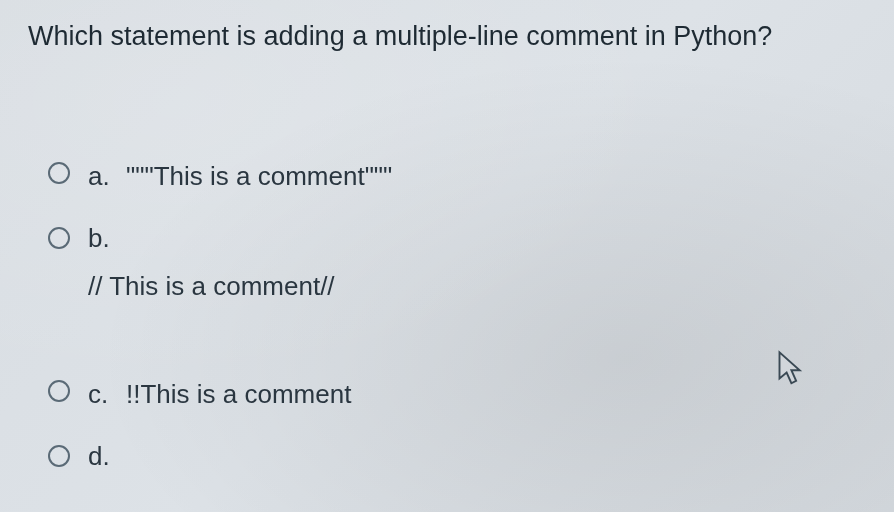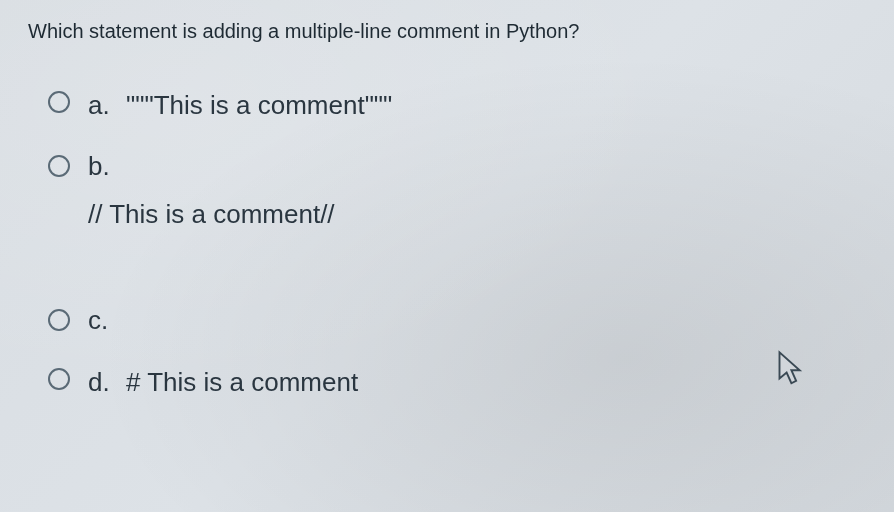--- a/index.html
+++ b/index.html
@@ -19,24 +19,24 @@
     }
     body::before {
       content: "";
       position: absolute;
       inset: 0;
       background: radial-gradient(ellipse at 70% 70%, rgba(0,0,0,0.08) 0%, transparent 60%),
                   radial-gradient(ellipse at 20% 20%, rgba(255,255,255,0.15) 0%, transparent 50%);
       pointer-events: none;
     }
     .question {
-      font-size: 20px;
+      font-size: 27px;
       line-height: 1.35;
       color: #1e2a33;
-      margin-bottom: 42px;
+      margin-bottom: 104px;
       position: relative;
       z-index: 1;
     }
     .options {
       position: relative;
       z-index: 1;
       padding-left: 20px;
     }
     .option {
       display: flex;
@@ -108,26 +108,26 @@
     <span class="radio"></span>
     <span class="answer-wrap">
       <span class="letter">b.</span>
       <span class="answer-text">// This is a comment//</span>
     </span>
   </label>
 
   <label class="option">
     <span class="radio"></span>
     <span class="letter">c.</span>
+    <span class="answer-text">!!This is a comment</span>
   </label>
 
   <label class="option">
     <span class="radio"></span>
     <span class="letter">d.</span>
-    <span class="answer-text"># This is a comment</span>
   </label>
 
 </div>
 
 <div class="cursor-icon">
   <svg viewBox="0 0 24 32">
     <path d="M4 2 L4 24 L10 19 L14 28 L18 26 L14 17 L21 17 Z"></path>
   </svg>
 </div>
 

